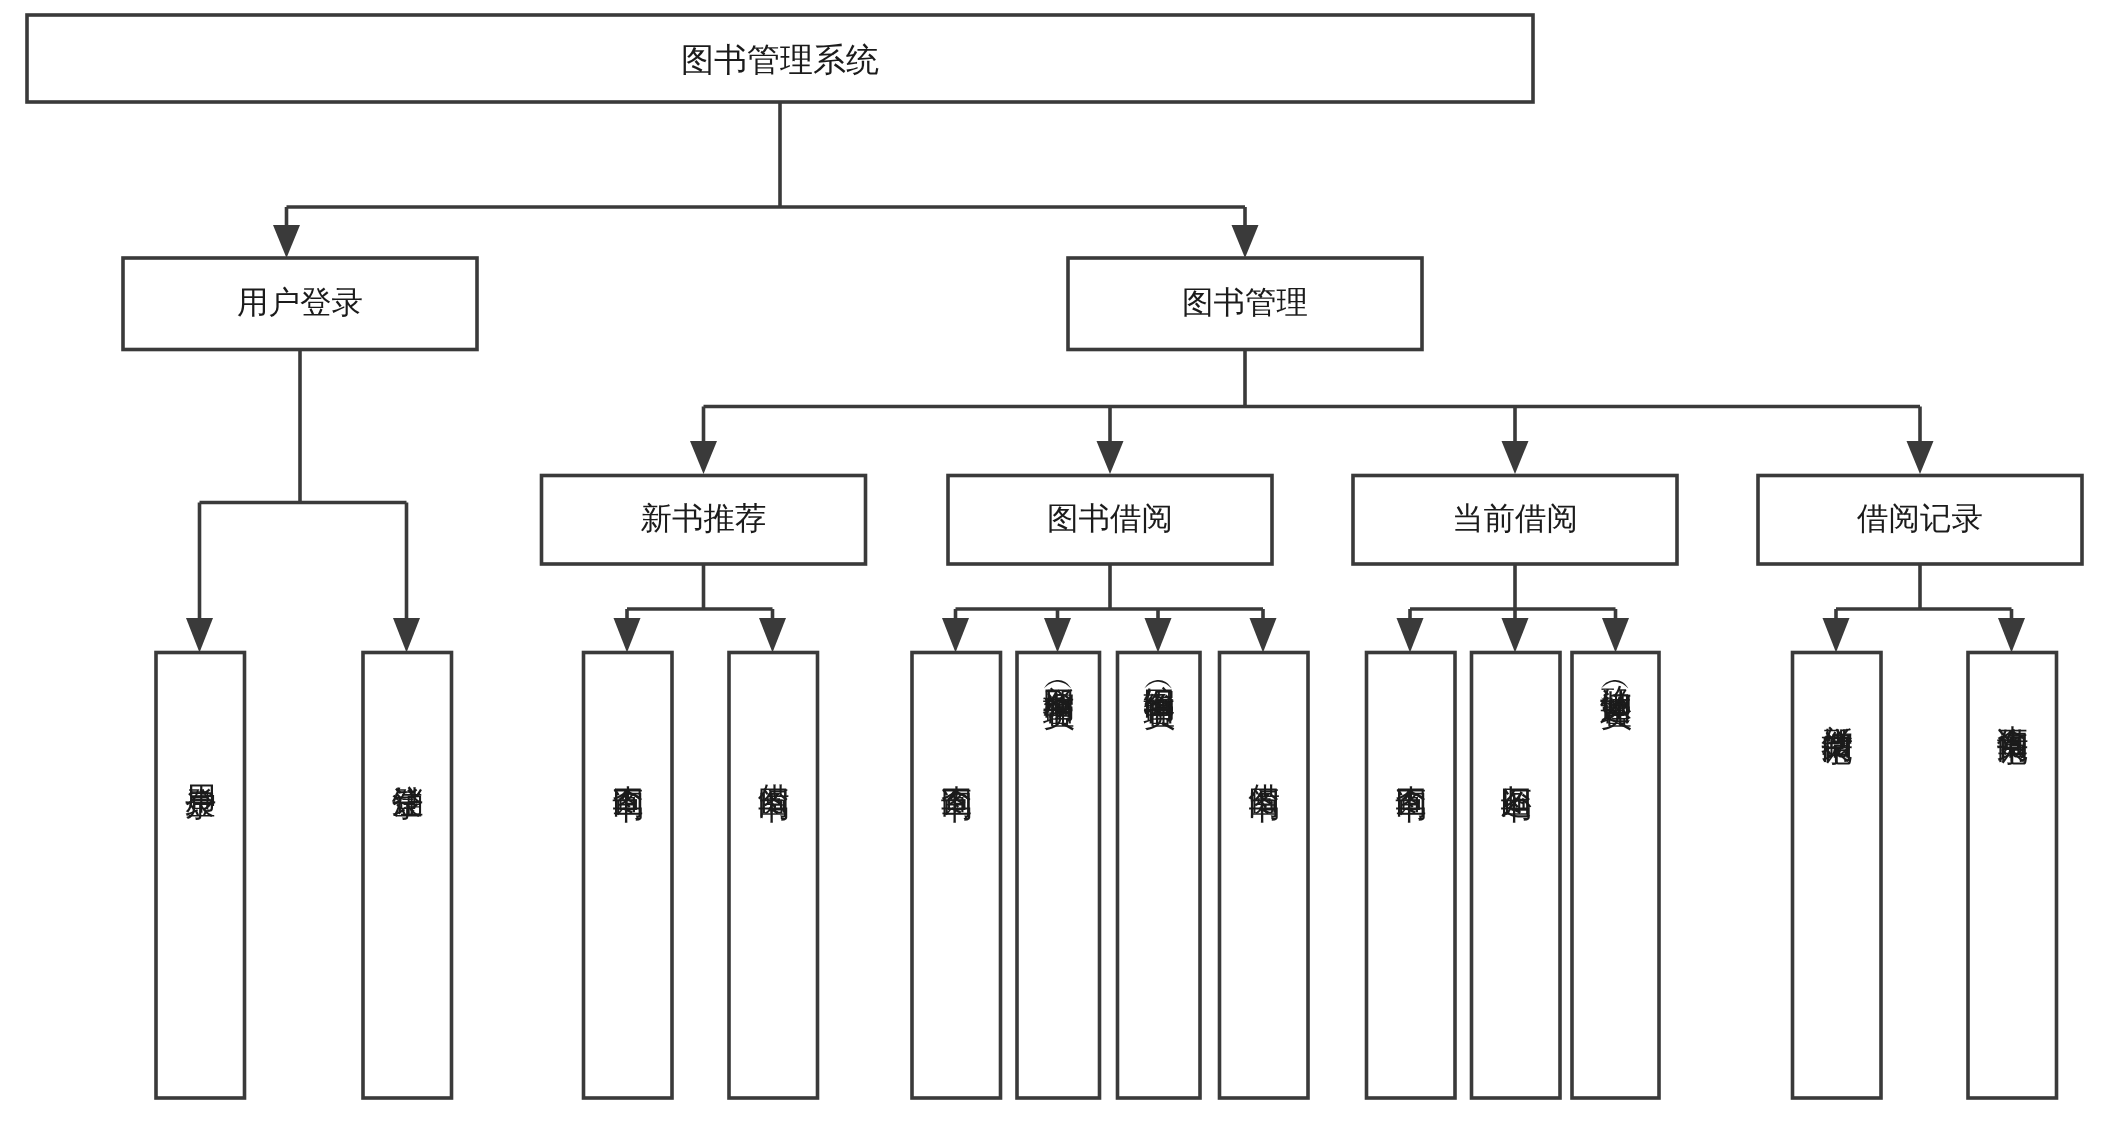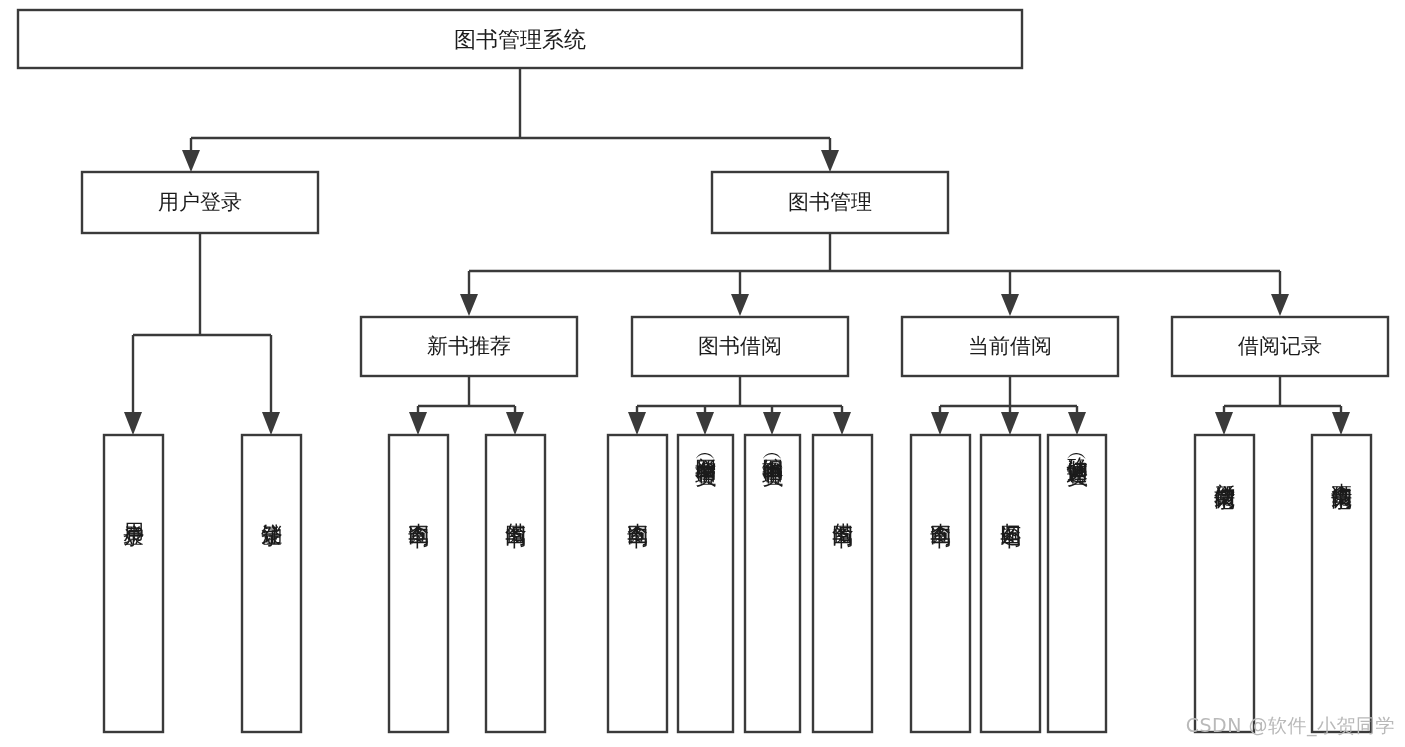--- a/index.html
+++ b/index.html
@@ -266,15 +266,14 @@
   </div>
 
   <div class="vlabel-wrap" style="left:1195px; top:466px; width:59px; height:266px;">
     <span class="vlabel-text">新增借阅记录</span>
   </div>
 
   <div class="vlabel-wrap" style="left:1312px; top:466px; width:59px; height:266px;">
     <span class="vlabel-text">查询借阅记录</span>
   </div>
 
-  <div class="watermark">CSDN @软件_小贺同学</div>
 
 </div>
 
 </body></html>

